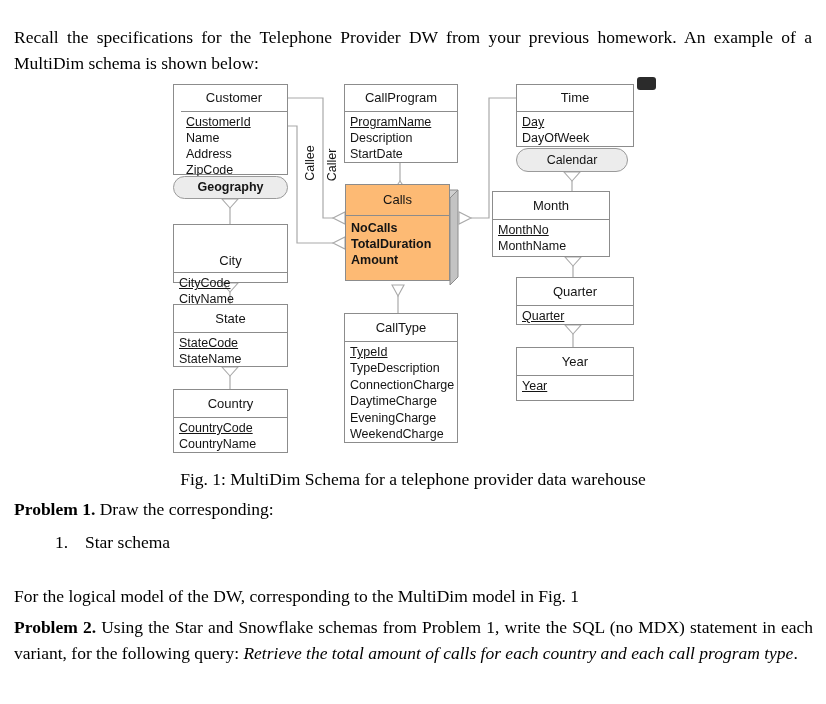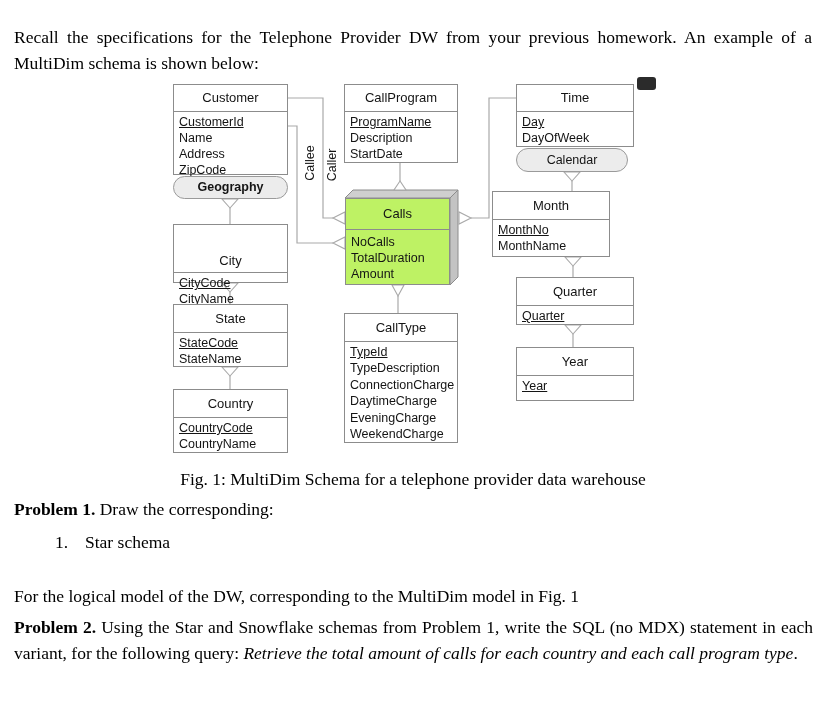--- a/index.html
+++ b/index.html
@@ -18,21 +18,21 @@
   .entity{position:absolute;background:#fff;border:1px solid #8c8c8c;box-sizing:border-box;
           font-family:"Liberation Sans",sans-serif;color:#141414;}
   .e-title{border-bottom:1px solid #8c8c8c;text-align:center;font-size:13px;}
   .e-attrs{padding:2px 3px 0 5px;font-size:12.5px;line-height:16px;white-space:nowrap;}
   .attr{display:block;}
   .attr.key{text-decoration:underline;}
   .oval{position:absolute;background:#ececec;border:1px solid #9a9a9a;border-radius:12px;
         text-align:center;font-family:"Liberation Sans",sans-serif;font-size:12.5px;color:#141414;box-sizing:border-box;}
   .vlabel{position:absolute;font-family:"Liberation Sans",sans-serif;font-size:12.5px;color:#141414;
           transform:translate(-50%,-50%) rotate(-90deg);transform-origin:center;white-space:nowrap;}
-  .fact-front{position:absolute;left:345px;top:198px;width:105px;height:87px;background:#bef264;
+  .fact-front{position:absolute;left:345px;top:184px;width:105px;height:97px;background:#fdba74;
               border:1px solid #8c8c8c;box-sizing:border-box;font-family:"Liberation Sans",sans-serif;color:#141414;}
   .fact-title{height:30px;line-height:30px;text-align:center;border-bottom:1px solid #8c8c8c;font-size:13px;}
   .marker{position:absolute;left:637px;top:77px;width:19px;height:13px;background:#2b2b2b;border-radius:3px;}
 </style>
 </head>
 <body>
 
 <div class="page">
 
   <div class="para just" style="left:14px;top:24px;right:14px;">Recall the specifications for the Telephone Provider DW from your previous homework. An example of a MultiDim schema is shown below:</div>
@@ -88,21 +88,21 @@
         <polygon points="398,296 392,285 404,285"></polygon>
         <polygon points="230,208 222,199 238,199"></polygon>
         <polygon points="230,292 222,283 238,283"></polygon>
         <polygon points="230,376 222,367 238,367"></polygon>
         <polygon points="572,181 564,172 580,172"></polygon>
         <polygon points="573,266 565,257 581,257"></polygon>
         <polygon points="573,334 565,325 581,325"></polygon>
       </g>
     </svg>
 
-    <div class="entity" style="left:173px;top:84px;width:115px;height:91px;">
+    <div class="entity" style="left:173px;top:84px;width:115px;height:91px;padding-left:7px;">
       <div class="e-title" style="height:26px;line-height:26px;">Customer</div>
       <div class="e-attrs">
         <span class="attr key">CustomerId</span>
         <span class="attr">Name</span>
         <span class="attr">Address</span>
         <span class="attr">ZipCode</span>
       </div>
     </div>
 
     <div class="oval" style="left:173px;top:176px;width:115px;height:23px;line-height:21px;font-weight:bold;">Geography</div>
@@ -135,21 +135,21 @@
     <div class="entity" style="left:173px;top:389px;width:115px;height:64px;">
       <div class="e-title" style="height:27px;line-height:27px;">Country</div>
       <div class="e-attrs">
         <span class="attr key">CountryCode</span>
         <span class="attr">CountryName</span>
       </div>
     </div>
 
     <div class="fact-front">
       <div class="fact-title">Calls</div>
-      <div class="e-attrs" style="padding-top:4px;">
+      <div class="e-attrs" style="padding-top:4px;font-weight:bold;">
         <span class="attr">NoCalls</span>
         <span class="attr">TotalDuration</span>
         <span class="attr">Amount</span>
       </div>
     </div>
 
     <div class="entity" style="left:344px;top:313px;width:114px;height:130px;">
       <div class="e-title" style="height:27px;line-height:27px;">CallType</div>
       <div class="e-attrs" style="line-height:16.4px;">
         <span class="attr key">TypeId</span>

